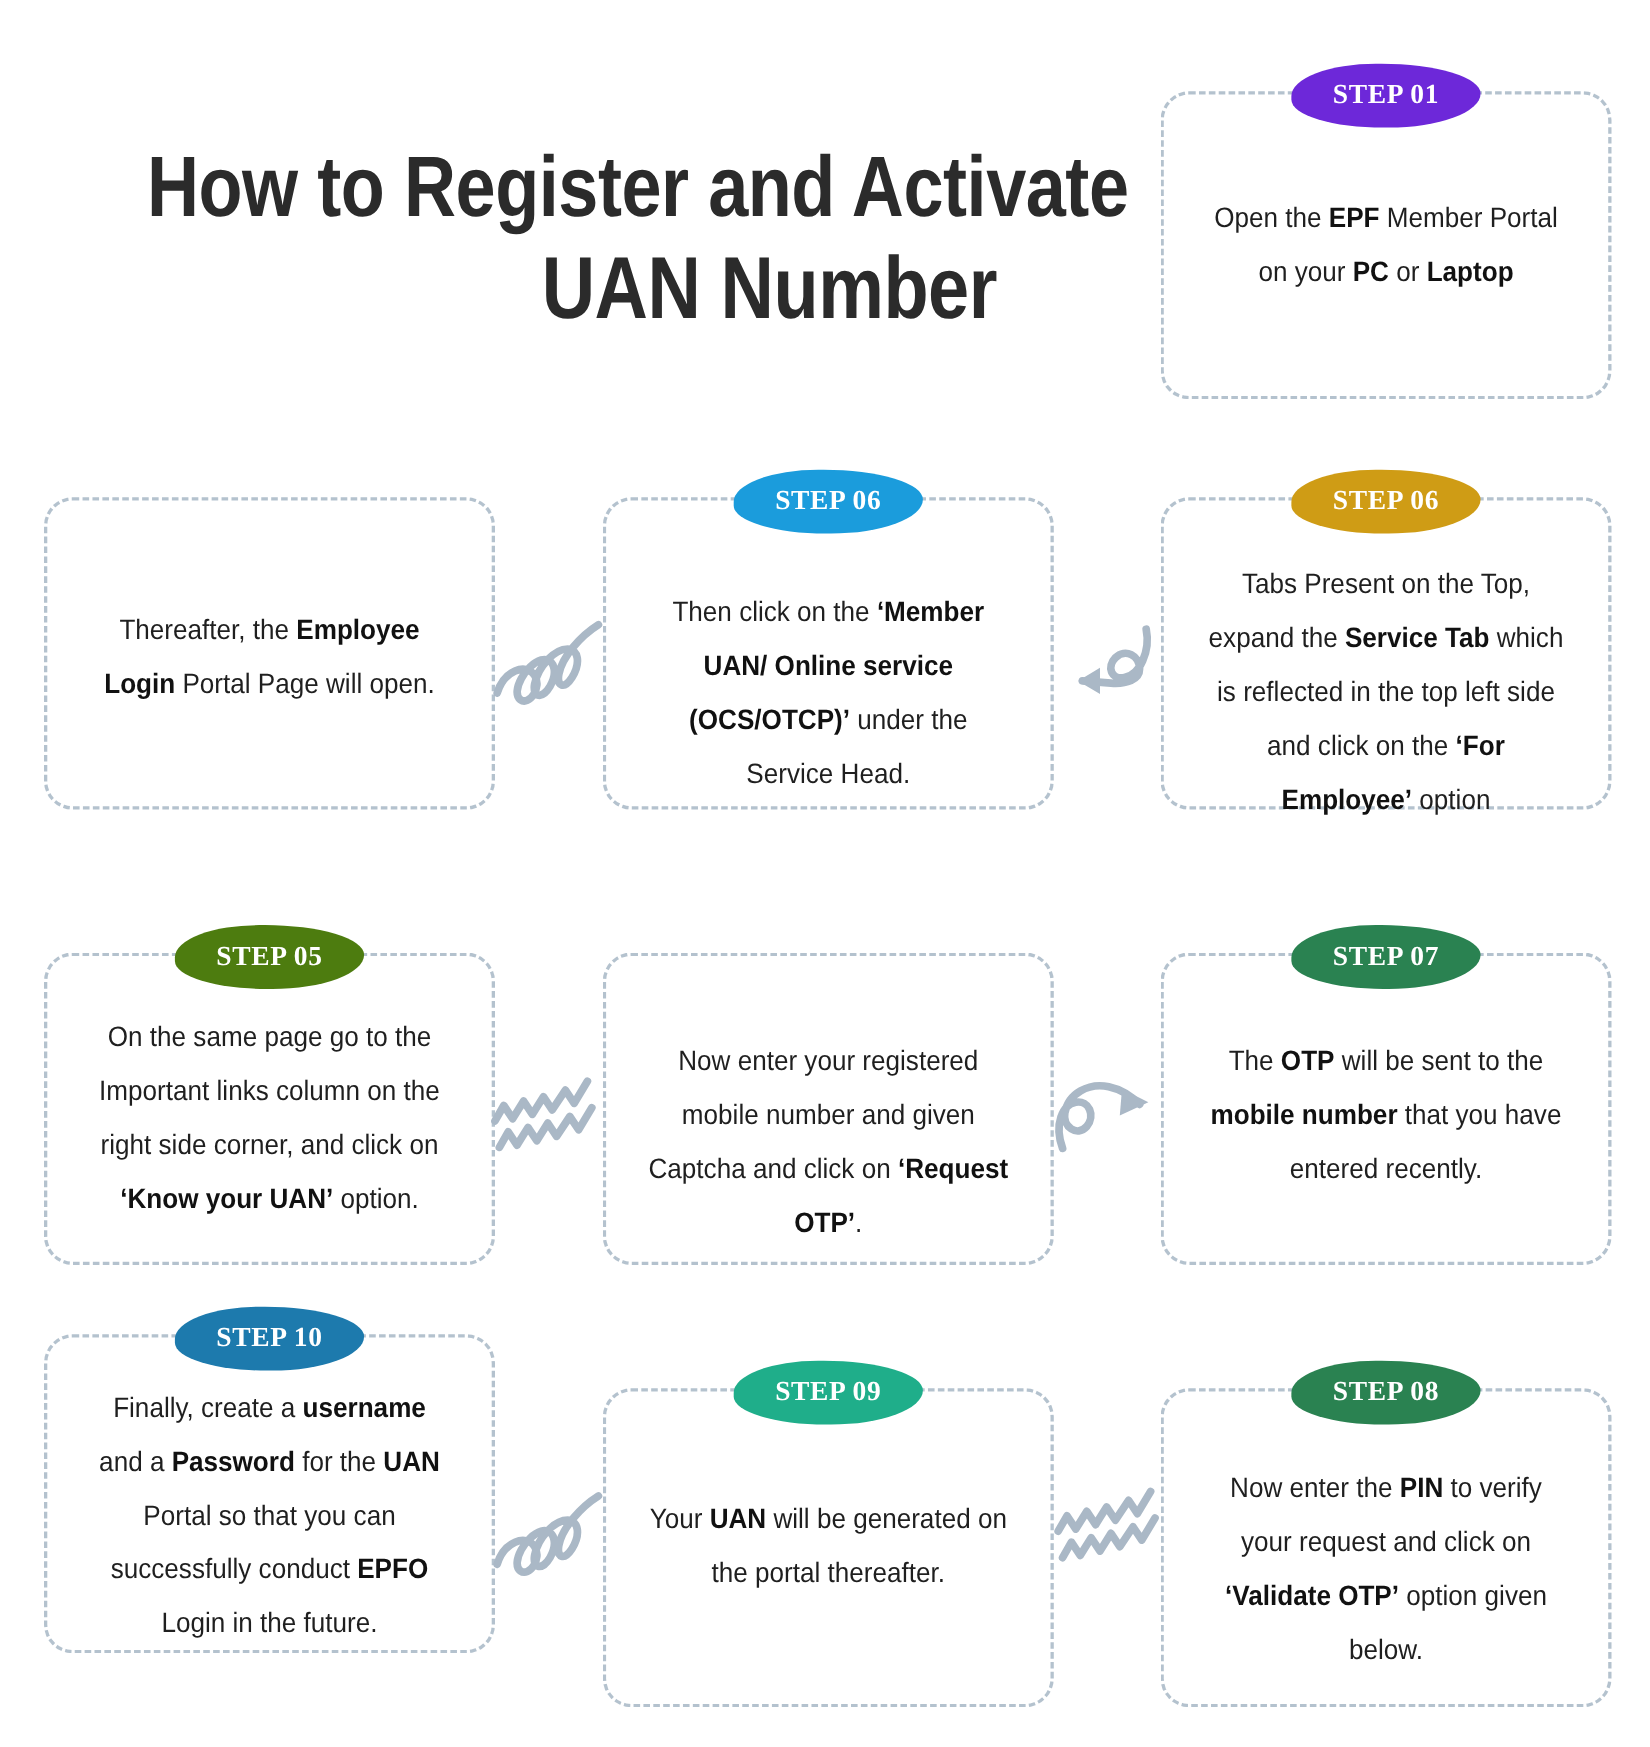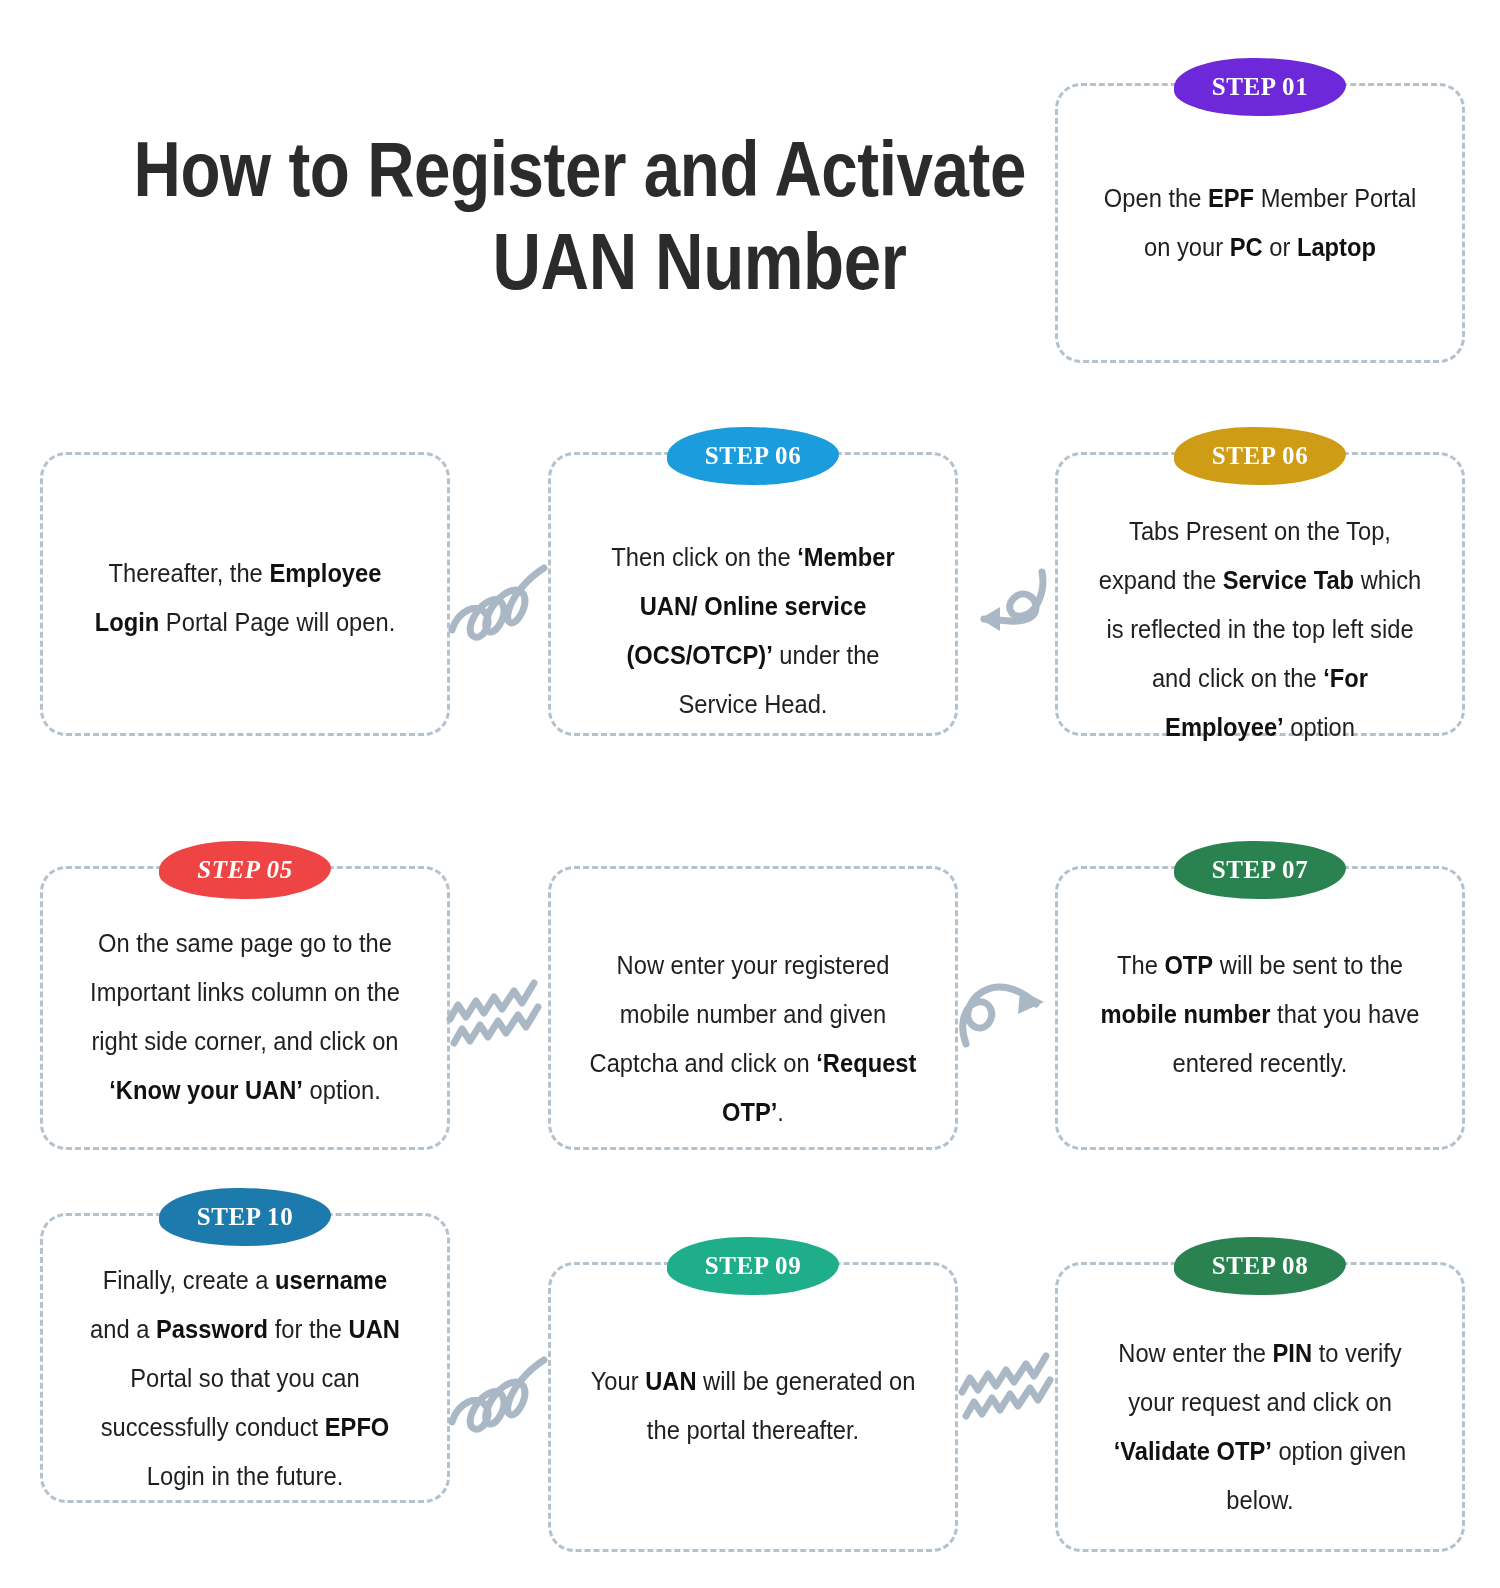--- a/index.html
+++ b/index.html
@@ -143,21 +143,21 @@
 <div class="card" id="card-03" style="border-color: rgb(180, 194, 206);">
   <div class="badge" style="background: rgb(27, 156, 220);">STEP 06</div>
   <div class="card-body">Then click on the <b>‘Member UAN/ Online service (OCS/OTCP)’</b> under the Service Head.</div>
 </div>
 
 <div class="card" id="card-04" style="border-color: rgb(180, 194, 206);">
   <div class="card-body">Thereafter, the <b>Employee Login</b> Portal Page will open.</div>
 </div>
 
 <div class="card" id="card-05" style="border-color: rgb(180, 194, 206);">
-  <div class="badge" style="background: #ef4444; font-style: italic;">STEP 05</div>
+  <div class="badge" style="background: #4d7c0f;">STEP 05</div>
   <div class="card-body">On the same page go to the Important links column on the right side corner, and click on <b>‘Know your UAN’</b> option.</div>
 </div>
 
 <div class="card" id="card-06" style="border-color: rgb(180, 194, 206);">
   <div class="card-body">Now enter your registered mobile number and given Captcha and click on <b>‘Request OTP’</b>.</div>
 </div>
 
 <div class="card" id="card-07" style="border-color: rgb(180, 194, 206);">
   <div class="badge" style="background: rgb(42, 130, 81);">STEP 07</div>
   <div class="card-body">The <b>OTP</b> will be sent to the <b>mobile number</b> that you have entered recently.</div>

